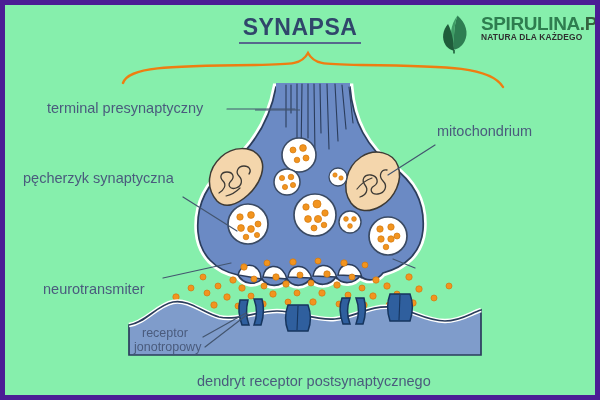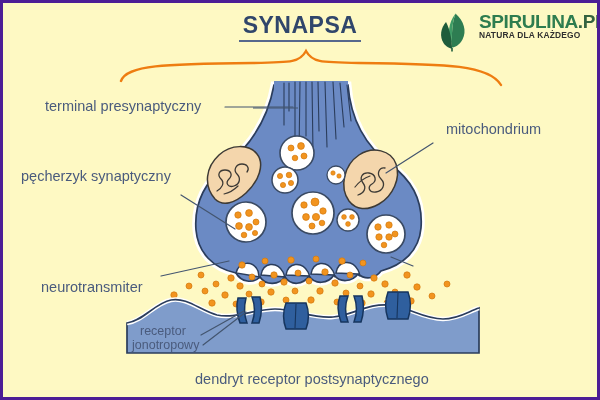--- a/index.html
+++ b/index.html
@@ -5,22 +5,22 @@
   html,body{margin:0;padding:0;}
   body{
     width:600px;height:400px;
     background:#ffffff;
     font-family:"Liberation Sans", sans-serif;
     overflow:hidden;
     position:relative;
   }
   #root{
     position:absolute;inset:0;
-    background:#fef9c3;
-    border:3px solid #4c1d95;
+    background:#86efac;
+    border:5px solid #4c1d95;
     box-sizing:border-box;
     overflow:hidden;
   }
   .diagram{
     position:absolute;left:0;top:0;width:600px;height:400px;
   }
   
   .title{
     position:absolute;
     left:0;right:0;top:10px;
@@ -345,25 +345,25 @@
       <path d="M430 140 L383 170"></path>
       <path d="M410 263 L388 254"></path>
       <path d="M198 332 L241 308"></path>
       <path d="M200 342 L243 309"></path>
     </g>
 
   </svg>
 
   <div class="lbl lbl-lg" style="left:42px;top:95px;text-align:right;">terminal presynaptyczny</div>
 
-  <div class="lbl lbl-lg" style="left:18px;top:165px;">pęcherzyk synaptyczny</div>
+  <div class="lbl lbl-lg" style="left:18px;top:165px;">pęcherzyk synaptyczna</div>
 
   <div class="lbl lbl-lg" style="left:38px;top:276px;text-align:center;">neurotransmiter</div>
 
-  <div class="lbl lbl-lg" style="left:443px;top:118px;">mitochondrium</div>
+  <div class="lbl lbl-lg" style="left:432px;top:118px;">mitochondrium</div>
 
 
   <div class="lbl lbl-receptor" style="left:137px;top:321px;">receptor</div>
   <div class="lbl lbl-receptor" style="left:129px;top:335px;">jonotropowy</div>
 
   <div class="lbl lbl-bottom" style="left:192px;top:368px;">dendryt receptor postsynaptycznego</div>
 
 </div>
 
 </body></html>

